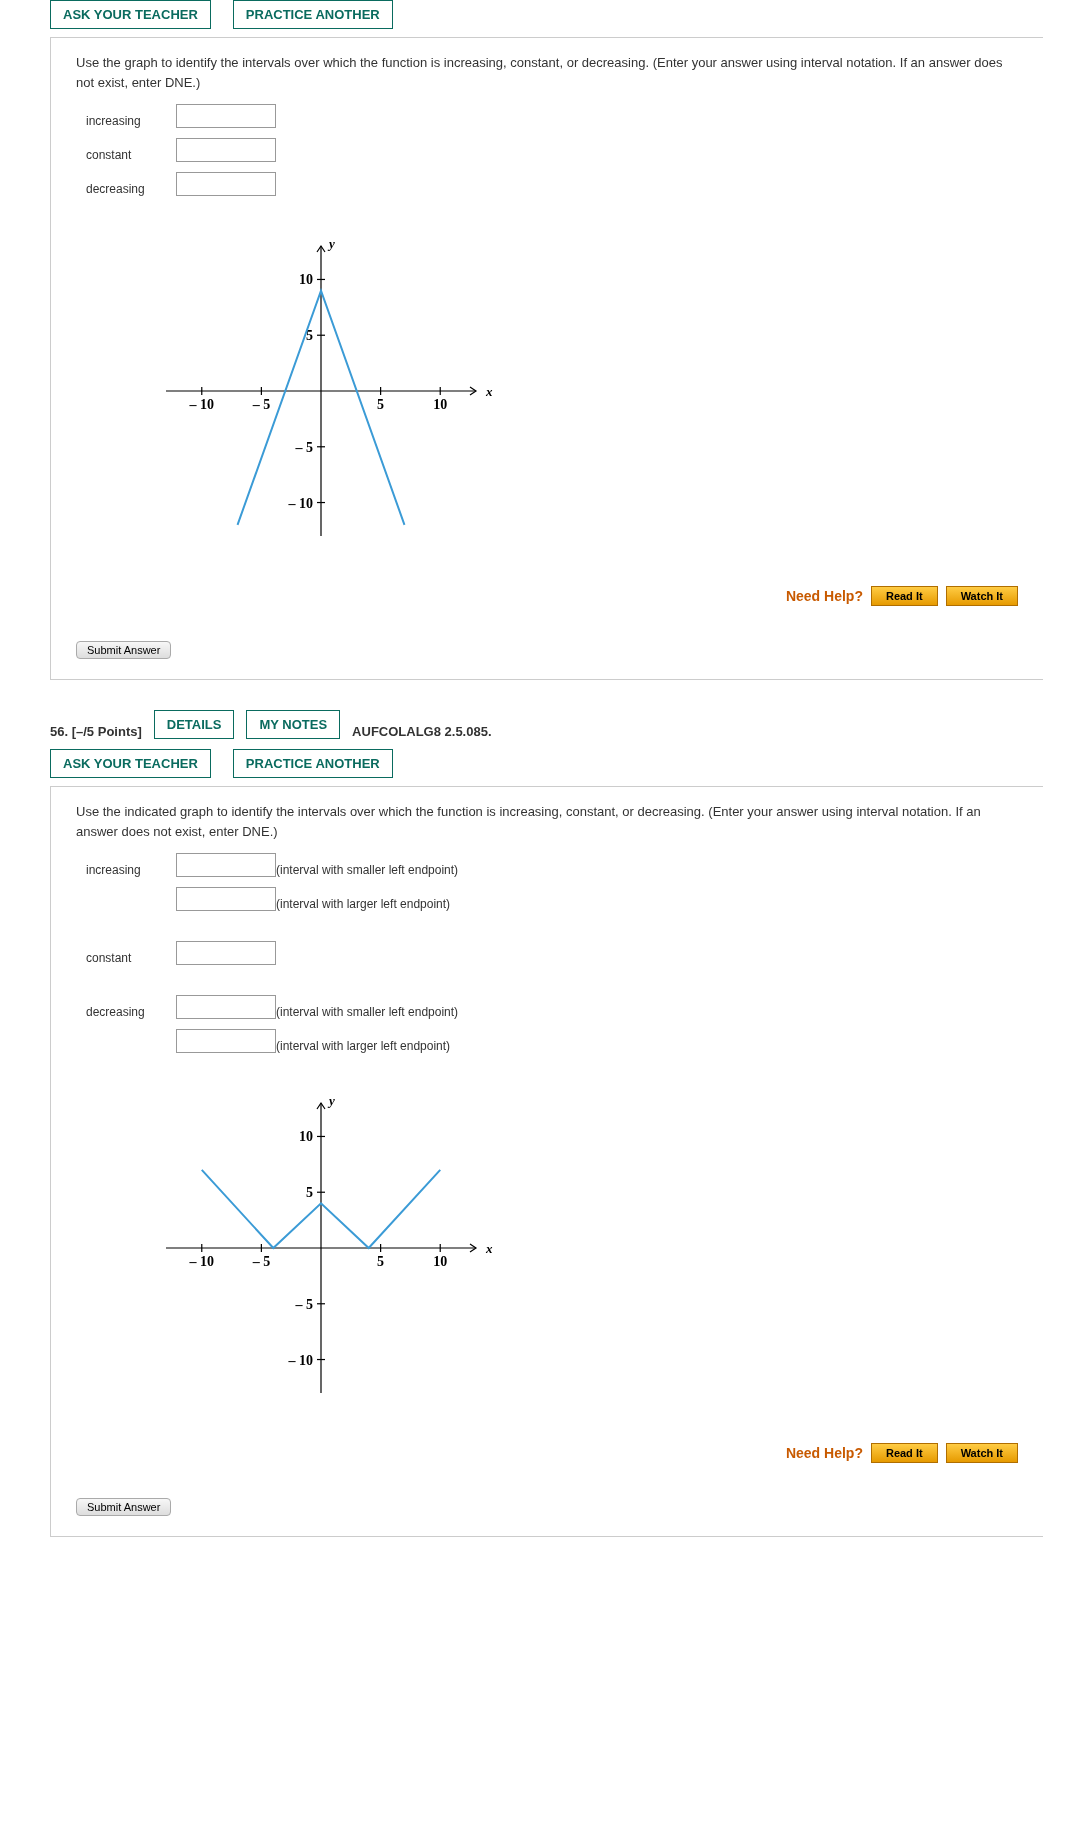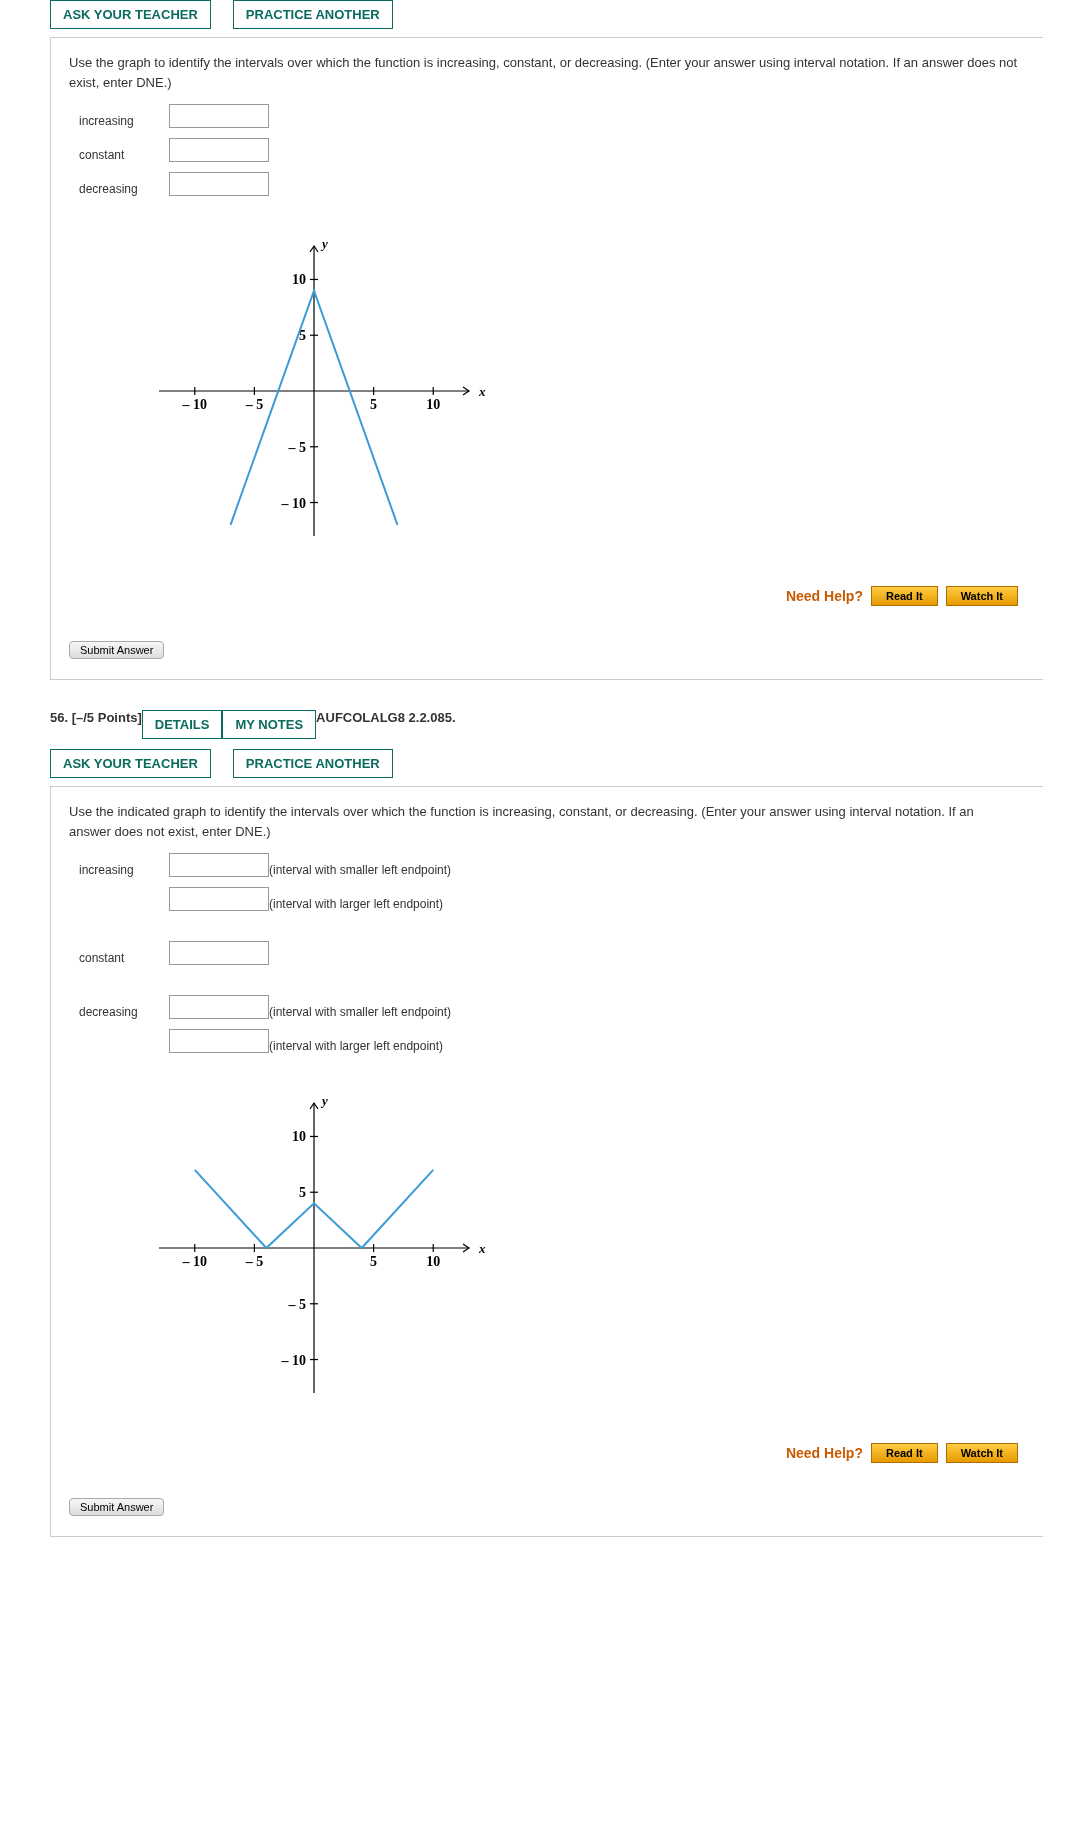--- a/index.html
+++ b/index.html
@@ -19,21 +19,21 @@
     background: #fff;
     padding: 6px 12px;
     font-size: 13px;
     font-weight: bold;
     cursor: pointer;
     font-family: inherit;
   }
   .question-box {
     border: 1px solid #ccc;
     border-right: none;
-    padding: 15px 25px 20px 18px;
+    padding: 15px 25px 20px 25px;
     margin-bottom: 15px;
     background: #fff;
   }
   .prompt { line-height: 1.5; margin-bottom: 12px; }
   .ans-table { margin-left: 10px; }
   .ans-row { display: flex; align-items: flex-end; margin: 10px 0; }
   .ans-label { width: 90px; font-size: 12px; }
   .ans-input {
     width: 100px;
     height: 24px;
@@ -64,21 +64,22 @@
     background: linear-gradient(#f7f7f7, #ddd);
     border: 1px solid #aaa;
     border-radius: 4px;
     padding: 2px 10px;
     font-size: 11px;
     cursor: pointer;
     font-family: inherit;
   }
   .q-header {
     display: flex;
-    align-items: flex-start;
+    align-items: flex-end;
+    gap: 12px;
     padding: 15px 0 10px 0;
   }
   .q-num { font-size: 13px; font-weight: bold; }
   .q-ref { font-size: 13px; font-weight: bold; color: #333; }
   svg { display: block; }
   .axis-label { font-family: Georgia, serif; font-weight: bold; font-style: italic; fill:#000; }
   .tick-label { font-family: Georgia, serif; font-weight: bold; fill:#000; font-size: 14px; }
   .plot-line { stroke: #3b9bd6; stroke-width: 2; fill: none; }
   .axis { stroke: #000; stroke-width: 1.2; }
 </style>
@@ -148,21 +149,21 @@
       <button class="submit-btn">Submit Answer</button>
     </div>
   </div>
 
   <div class="q-header">
     <span class="q-num">
       <span>56.</span>&nbsp;<span>[–/5 Points]</span>
     </span>
     <button class="btn-outline">DETAILS</button>
     <button class="btn-outline">MY NOTES</button>
-    <span class="q-ref">AUFCOLALG8 2.2.085.</span>
+    <span class="q-ref">AUFCOLALG8 2.5.085.</span>
   </div>
 
   <div class="btn-row">
     <button class="btn-outline">ASK YOUR TEACHER</button>
     <button class="btn-outline">PRACTICE ANOTHER</button>
   </div>
 
   <div class="question-box">
     <div class="prompt">Use the indicated graph to identify the intervals over which the function is increasing, constant, or decreasing. (Enter your answer using interval notation. If an answer does not exist, enter DNE.)</div>
 

